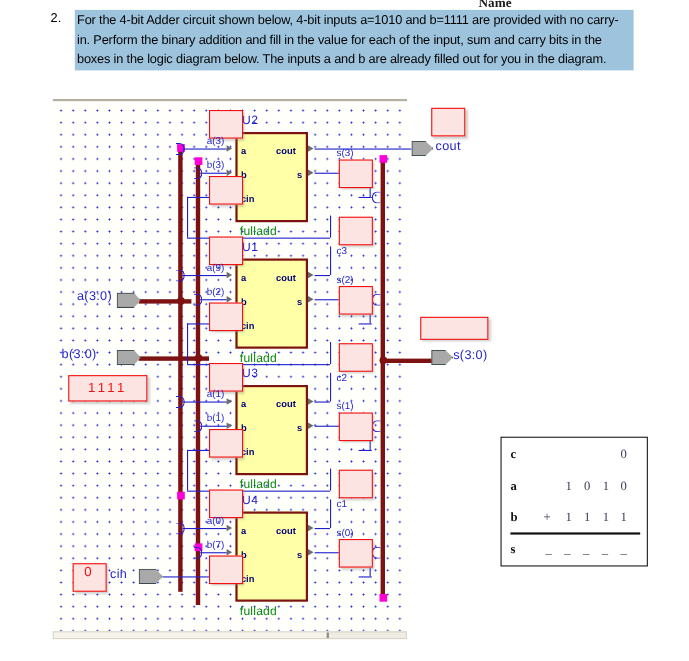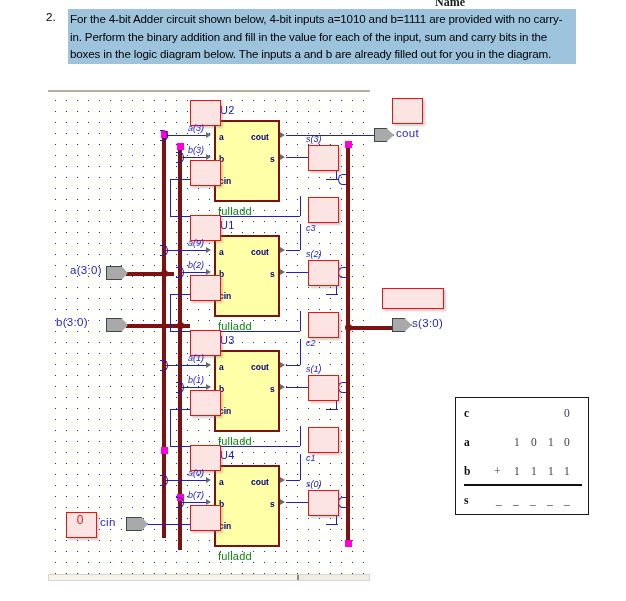--- a/index.html
+++ b/index.html
@@ -36,21 +36,21 @@
 
   .fullblk{position:absolute;width:66px;height:82px;background:#ffffa8;
     border:2.2px solid #7c1212;box-sizing:border-box;}
   .blk-pin{position:absolute;font-size:8.5px;font-weight:bold;color:#00007a;
     font-family:"Liberation Sans",sans-serif;}
   .refdes{position:absolute;font-size:11px;color:#1a1acd;
     font-family:"Liberation Sans",sans-serif;letter-spacing:0.4px;}
   .blkname{position:absolute;font-size:11px;color:#0a8a14;
     font-family:"Liberation Sans",sans-serif;letter-spacing:0.2px;}
   .netlbl{position:absolute;font-size:9px;color:#1e1ecd;
-    font-family:"Liberation Sans",sans-serif;font-style:italic;}
+    font-family:"Liberation Sans",sans-serif;}
 
   .vbox{position:absolute;background:#fbe4e2;border:1.6px solid #f41010;
     box-sizing:border-box;box-shadow:2px 2px 2px rgba(120,120,120,.35);}
   .vbox span{display:block;text-align:center;color:#f41010;font-size:12px;
     letter-spacing:3px;font-family:"Liberation Sans",sans-serif;}
 
   
   .pinarrow{position:absolute;width:0;height:0;
     border-top:3.5px solid transparent;border-bottom:3.5px solid transparent;
     border-left:5px solid #6b6b6b;}
@@ -283,20 +283,23 @@
   <div class="portlbl" style="left:52px;top:424px;">cin</div>
   <div class="vbox" style="left:18px;top:420px;width:31px;height:26px;">
     <span>0</span>
     </div>
 
   <div class="port in" style="left:58px;top:174px;"></div>
   <div class="portlbl" style="left:22px;top:172px;">a(3:0)</div>
 
   <div class="port in" style="left:58px;top:226px;"></div>
   <div class="portlbl" style="left:8px;top:224px;">b(3:0)</div>
+  <div class="vbox" style="left:14px;top:249px;width:72px;height:24px;">
+    <span style="line-height:21px;">1111</span>
+    </div>
 
   <div class="port out" style="left:344px;top:226px;"></div>
   <div class="portlbl" style="left:364px;top:225px;">s(3:0)</div>
   <div class="vbox" style="left:334px;top:196px;width:62px;height:21px;">
     <span style="line-height:18px;"></span>
     </div>
 
 </div>
 
 <div id="hscroll">

